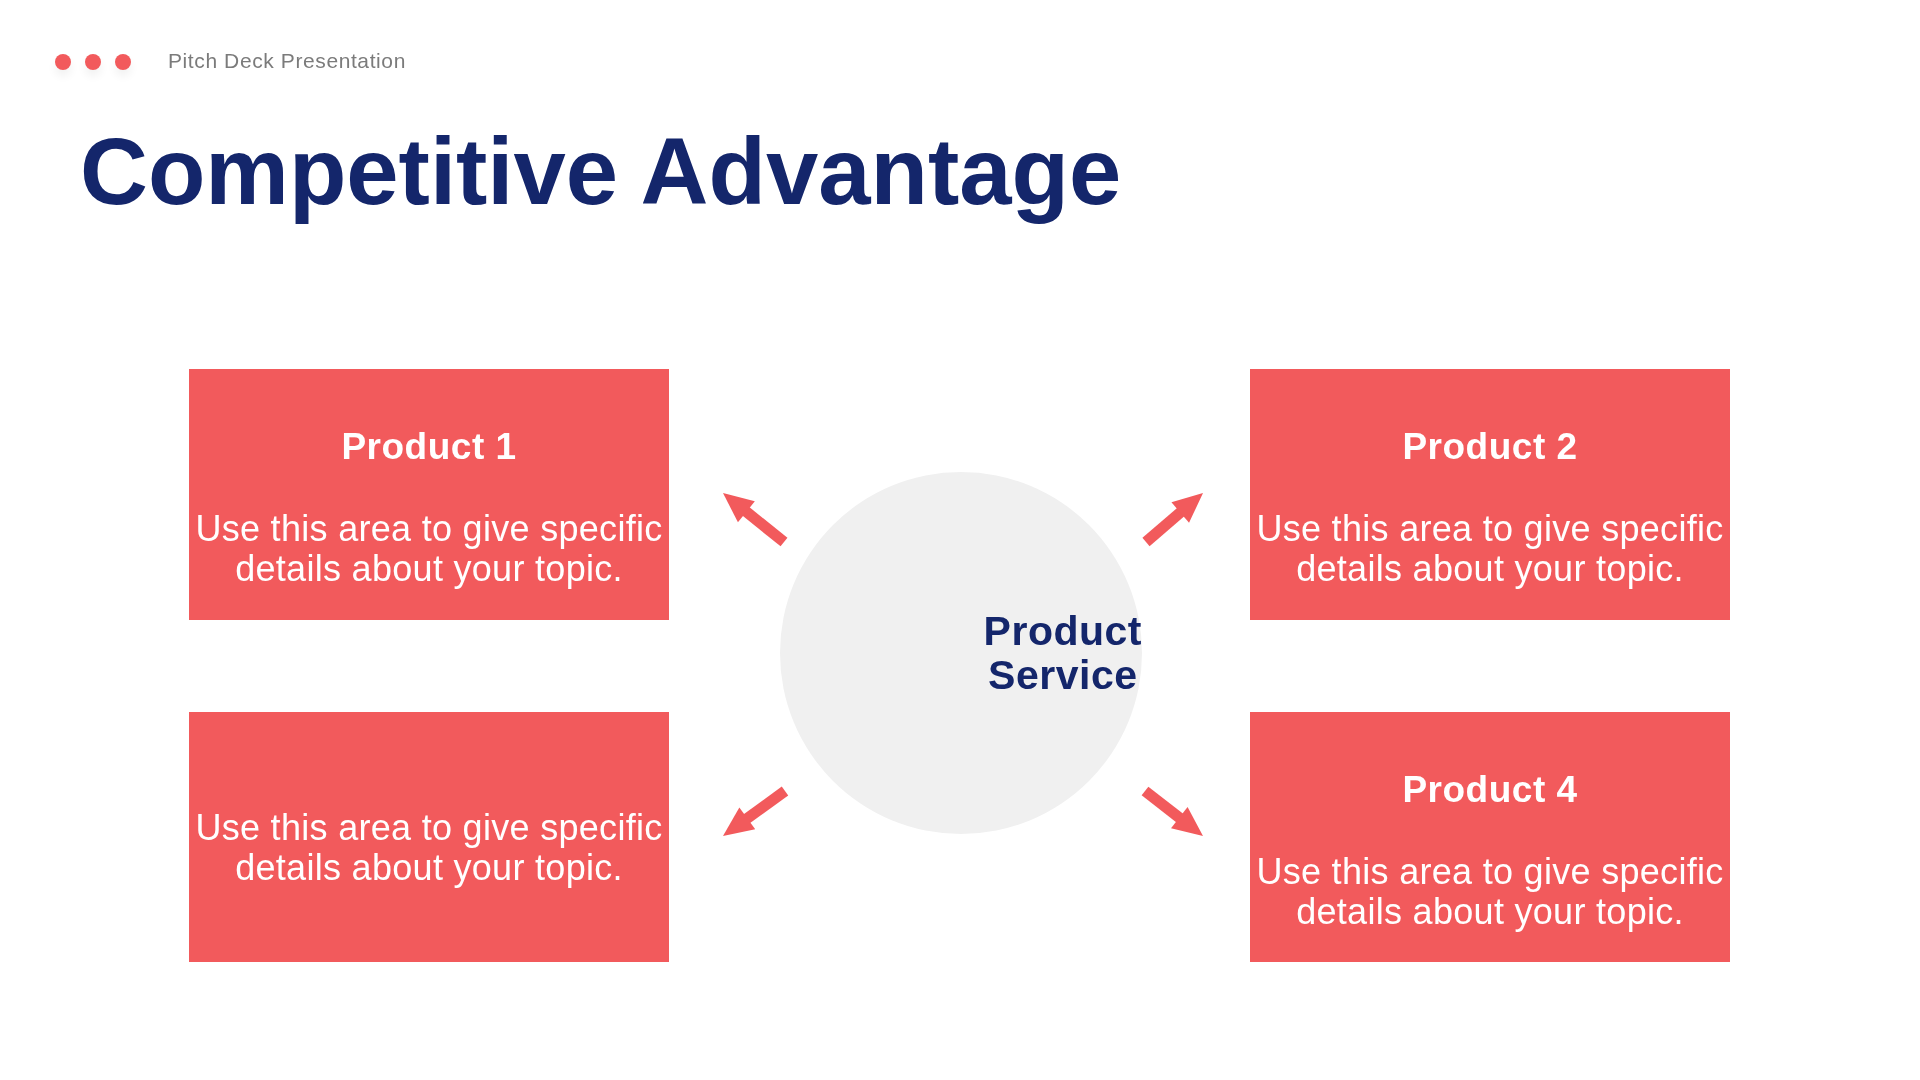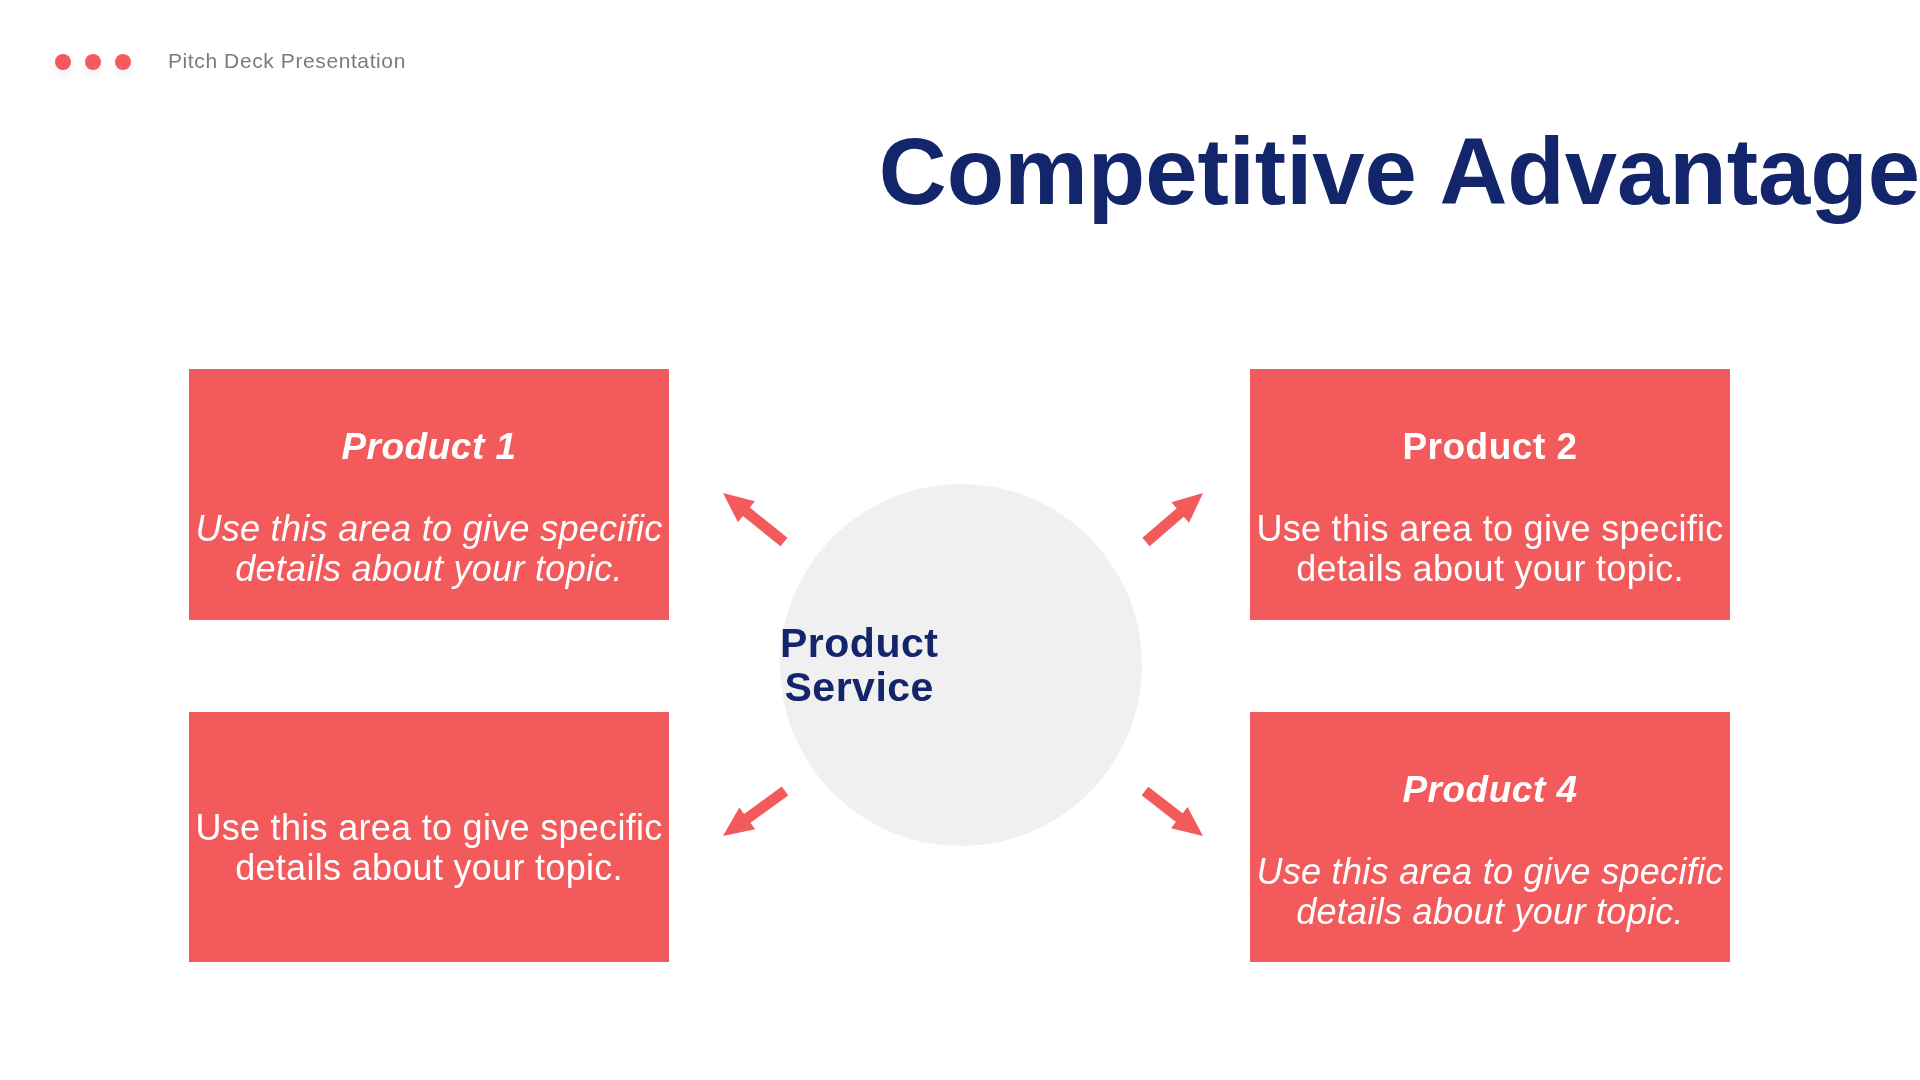--- a/index.html
+++ b/index.html
@@ -11,39 +11,39 @@
   .slide { position: absolute; inset: 0; }
 
   
   .dots { position: absolute; left: 55px; top: 54px; display: flex; gap: 14px; }
   .dot  { width: 16px; height: 16px; border-radius: 50%; background: var(--accent);
           box-shadow: 0 6px 10px rgba(0,0,0,0.06); }
   .deck-title { position: absolute; left: 168px; top: 48px; font-size: 21px; line-height: 26px;
           color: var(--header-text); letter-spacing: 0.6px; }
 
   
-  .title { position: absolute; left: 0; right: 0; top: 125px; margin: 0; padding-left: 60px;
-          text-align: right; font-size: 94px; line-height: 1; font-weight: 700;
+  .title { position: absolute; left: 0; right: 0; top: 125px; margin: 0; padding-left: 80px;
+          text-align: left; font-size: 94px; line-height: 1; font-weight: 700;
           color: var(--navy); letter-spacing: 0px; }
 
   
   .card { position: absolute; width: 480px; height: 251px; background: var(--accent);
           color: #ffffff; text-align: center; box-sizing: border-box; padding-top: 56px; }
-  .c1 { left: 189px;  top: 369px; font-style: italic; }
+  .c1 { left: 189px;  top: 369px; }
   .c2 { left: 1250px; top: 369px; }
   .c3 { left: 189px;  top: 712px; height: 250px; }
-  .c4 { left: 1250px; top: 712px; height: 250px; font-style: italic; }
+  .c4 { left: 1250px; top: 712px; height: 250px; }
   .card h2 { margin: 0; font-size: 37px; line-height: 44px; font-weight: 700; letter-spacing: 0.5px; }
   .card p  { margin: 40px 0 0 0; font-size: 36px; line-height: 40px; font-weight: 400; letter-spacing: 0.3px; }
   .card p .bl { display: block; white-space: nowrap; }
 
   
-  .circle { position: absolute; left: 780px; top: 484px; width: 362px; height: 362px;
+  .circle { position: absolute; left: 780px; top: 472px; width: 362px; height: 362px;
           border-radius: 50%; background: var(--circle-bg);
-          display: flex; align-items: center; justify-content: flex-start; }
+          display: flex; align-items: center; justify-content: flex-end; }
   .circle .label { text-align: center; color: var(--navy); font-weight: 700;
           font-size: 41px; line-height: 44px; letter-spacing: 0.5px; }
 
   
   .arrows { position: absolute; left: 0; top: 0; width: 1920px; height: 1080px; pointer-events: none; }
 </style>
 </head>
 <body style="--accent: #F25A5C; --navy: #14266B; --circle-bg: #F0F0F0; --header-text: #7B7B7B;">
 
 <div class="slide">

